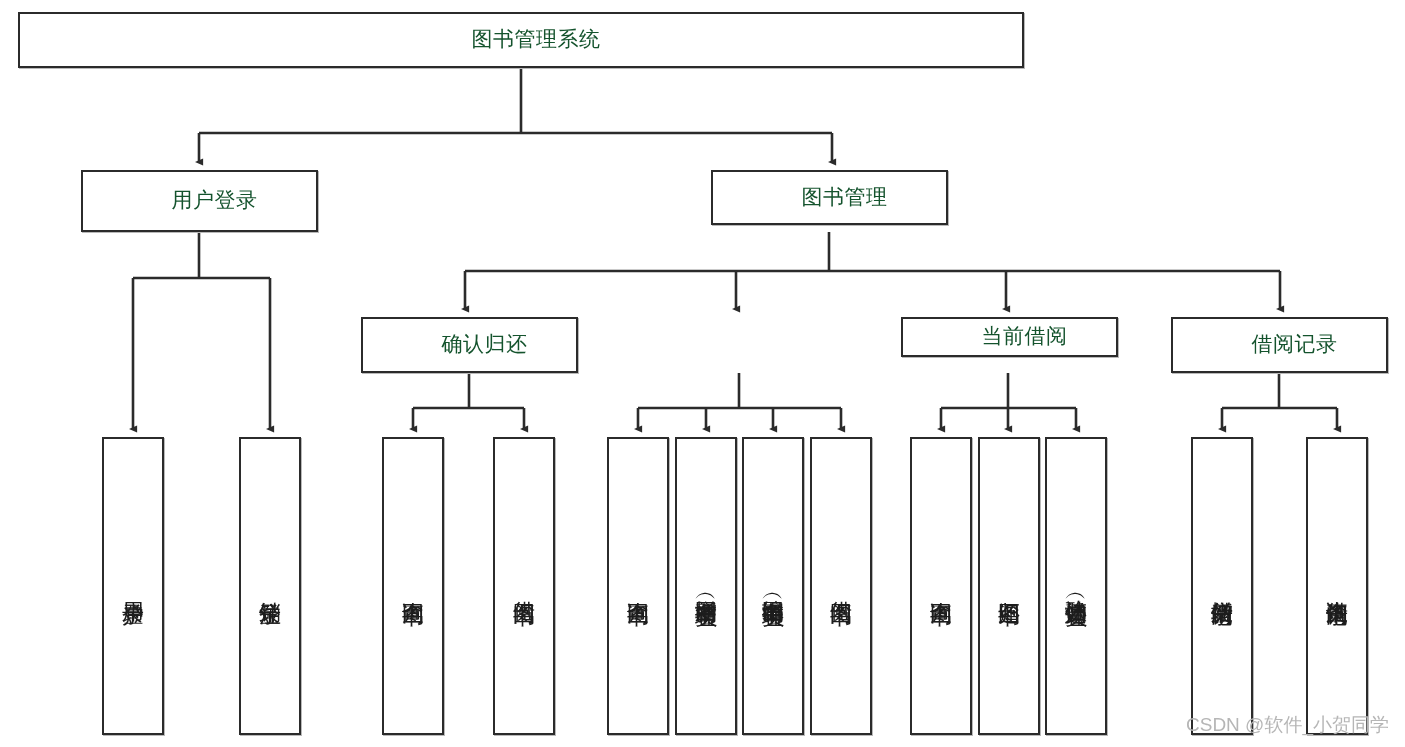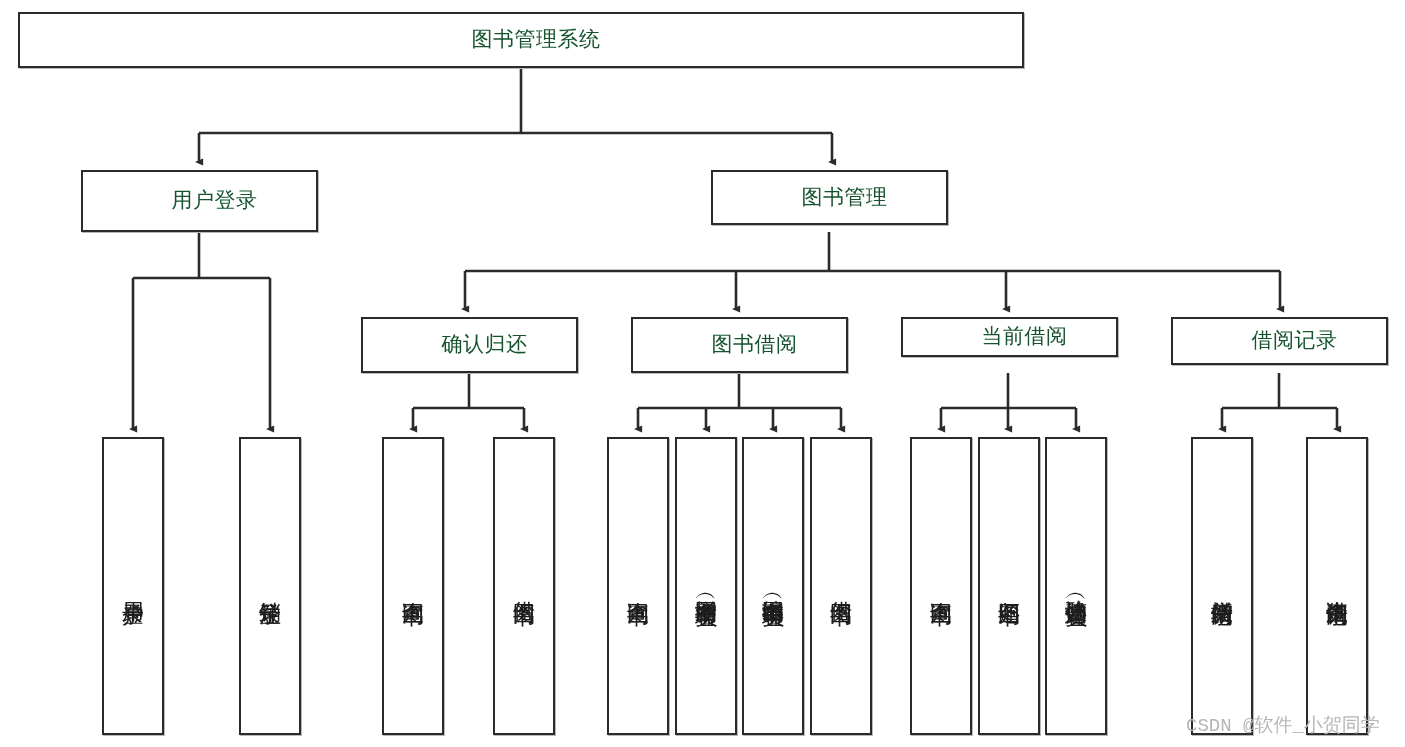--- a/index.html
+++ b/index.html
@@ -71,21 +71,21 @@
     height: 747px;
     pointer-events: none;
   }
   #watermark {
     position: absolute;
     left: 1186px;
     top: 712px;
     font-size: 19px;
     color: #b6b6b6;
     white-space: nowrap;
-    font-family: Liberation Mono, monospace;
+    font-family: Liberation Sans, sans-serif;
   }
 </style>
 </head>
 <body>
 
 <div id="diagram-root">
 
   <svg id="connector-layer" viewBox="0 0 1405 747">
     <defs>
       <marker id="arrowhead" markerWidth="9" markerHeight="9" refX="4.2" refY="4.5" orient="auto" markerUnits="userSpaceOnUse">
@@ -143,27 +143,24 @@
   <div class="node-box" style="left:81px; top:170px; width:237px; height:62px;">
     <span class="node-label-h">用户登录</span>
   </div>
   <div class="node-box" style="left:711px; top:170px; width:237px; height:55px;">
     <span class="node-label-h">图书管理</span>
   </div>
 
   <div class="node-box" style="left:361px; top:317px; width:217px; height:56px;">
     <span class="node-label-h">确认归还</span>
   </div>
-  <div class="node-box" style="left:631px; top:317px; width:217px; height:56px;">
-    <span class="node-label-h">图书借阅</span>
-  </div>
   <div class="node-box" style="left:901px; top:317px; width:217px; height:40px;">
     <span class="node-label-h">当前借阅</span>
   </div>
-  <div class="node-box" style="left:1171px; top:317px; width:217px; height:48px;">
+  <div class="node-box" style="left:1171px; top:317px; width:217px; height:56px;">
     <span class="node-label-h">借阅记录</span>
   </div>
 
   <div class="node-box" style="left:102px; top:437px; width:62px; height:298px;">
     <span class="node-label-v">用户登录</span>
   </div>
   <div class="node-box" style="left:239px; top:437px; width:62px; height:298px;">
     <span class="node-label-v">注销登录</span>
   </div>
 

